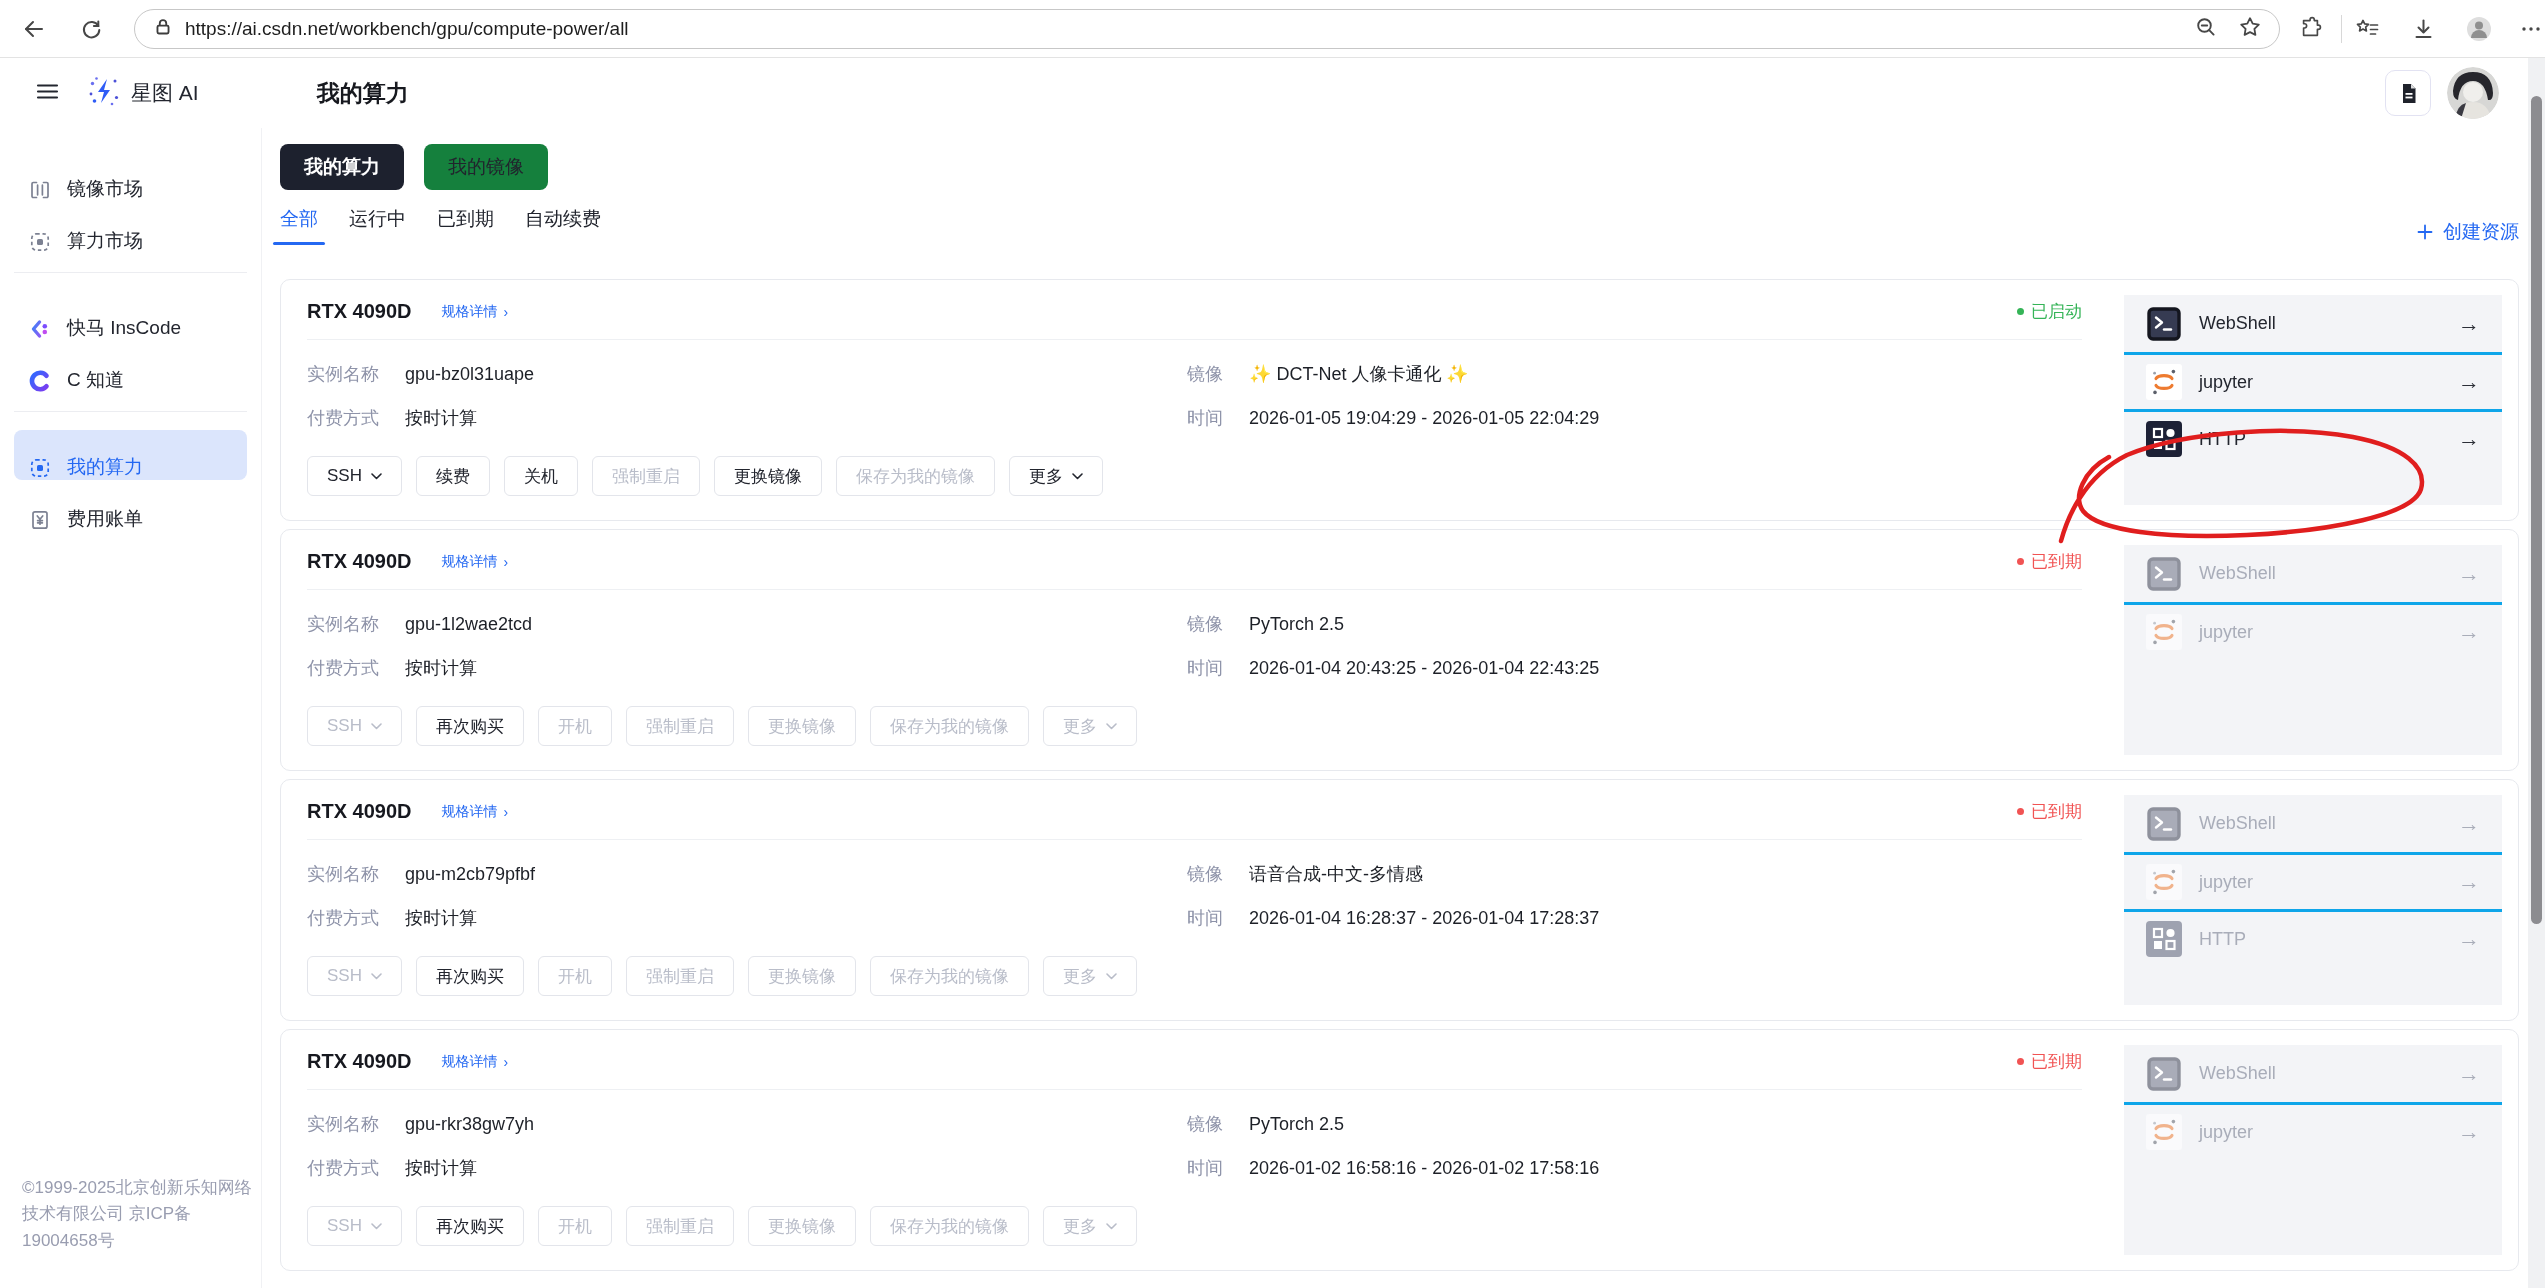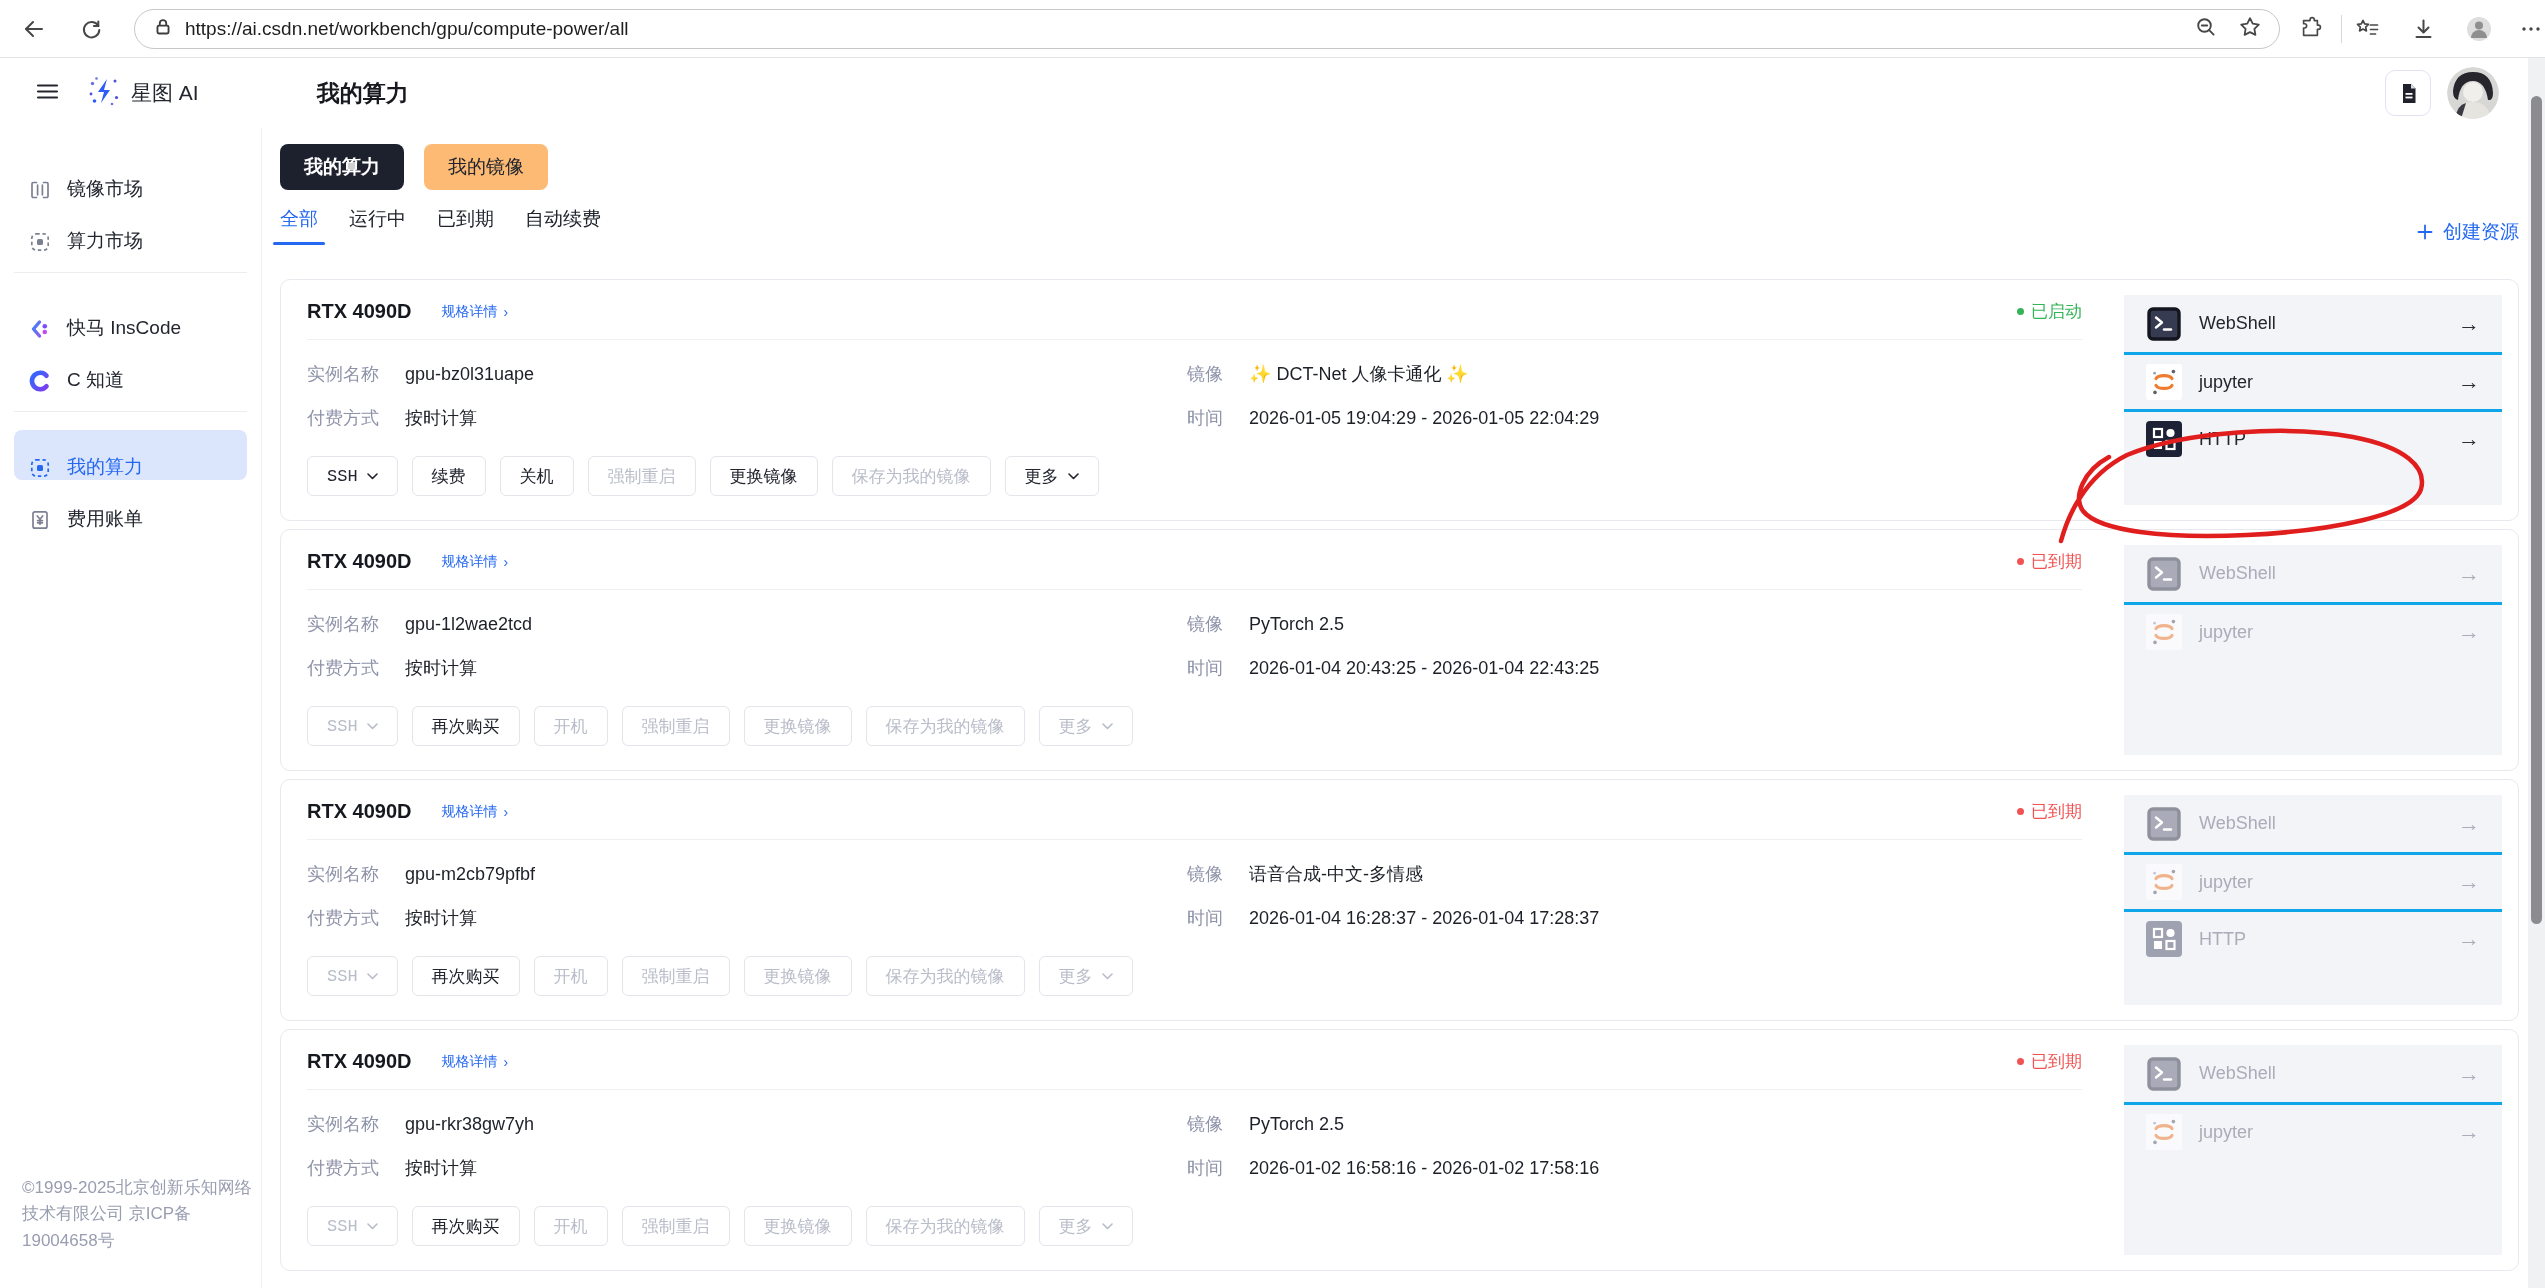--- a/index.html
+++ b/index.html
@@ -37,21 +37,21 @@
   .side-item.active .ic{color:#2468f2}
   .side-div{height:1px;background:#ecedf1;margin:18px 14px}
   .side-footer{position:absolute;left:22px;bottom:34px;width:232px;font-size:17px;line-height:1.55;color:#999db0}
 
   .main{flex:1;position:relative;padding:0 26px 0 18px;overflow:visible}
 
   
   .pill-row{margin-top:16px;display:flex;gap:20px}
   .pill{height:46px;padding:0 24px;border-radius:8px;font-size:19px;display:flex;align-items:center;cursor:pointer}
   .pill.active{background:#1d212e;color:#fff;font-weight:700}
-  .pill.plain{background:#fdba74;color:#21242d}
+  .pill.plain{background:#15803d;color:#21242d}
   .filter-row{margin-top:16px;display:flex;align-items:flex-end;gap:31px;font-size:19px;color:#21242d}
   .filter{padding-bottom:13px;position:relative;cursor:pointer}
   .filter.active{color:#2468f2}
   .filter.active::after{content:"";position:absolute;left:-7px;right:-7px;bottom:0;height:3px;background:#2468f2;border-radius:2px}
   .create-link{margin-left:auto;color:#2468f2;font-size:19px;display:flex;align-items:center;gap:9px;cursor:pointer;padding-top:1px}
 
   
   .cards{margin-top:34px}
   .card{position:relative;border:1px solid #e7e9ee;border-radius:10px;margin-bottom:8px;padding:20px 26px 24px;background:#fff}
   .card-left{width:calc(100% - 410px)}
@@ -63,21 +63,21 @@
   .status.running{color:#35b457}.status.running i{background:#35b457}
   .status.expired{color:#f15353}.status.expired i{background:#f15353}
   .cdiv{border-bottom:1px solid #eef0f3;margin-top:16px}
   .igrid{display:flex;margin-top:22px}
   .icol:first-child{width:880px;flex:none}
   .irow{display:flex;align-items:baseline;font-size:18px}
   .irow + .irow{margin-top:20px}
   .lbl{color:#8e93a9;margin-right:26px;flex:none}
   .val{color:#1d2027}
   .brow{margin-top:26px;display:flex;gap:14px}
-  .cbtn{height:40px;padding:0 19px;background:#fff;border:1px solid #e3e5eb;border-radius:6px;font-size:17px;color:#22252e;display:inline-flex;align-items:center;gap:9px;cursor:pointer;font-family:Liberation Mono, monospace}
+  .cbtn{height:40px;padding:0 19px;background:#fff;border:1px solid #e3e5eb;border-radius:6px;font-size:17px;color:#22252e;display:inline-flex;align-items:center;gap:9px;cursor:pointer;font-family:Liberation Sans, sans-serif}
   .cbtn.off{color:#b9bdc9;cursor:default}
 
   .panel{position:absolute;top:15px;right:16px;bottom:15px;width:378px;background:#f3f4f7;overflow:hidden}
   .svc-row{height:57px;display:flex;align-items:center;padding:0 22px;gap:17px;cursor:pointer}
   .svc-row + .svc-row{border-top:3px solid #0ea5e9}
   .svc-ic{width:36px;height:36px;flex:none}
   .svc-ic svg{width:36px;height:36px;display:block}
   .svc-lb{font-size:18px;color:#23262f}
   .svc-ar{margin-left:auto;font-size:22px;color:#2b2e37}
   .card.expired .svc-lb,.card.expired .svc-ar{color:#a9adb9}

